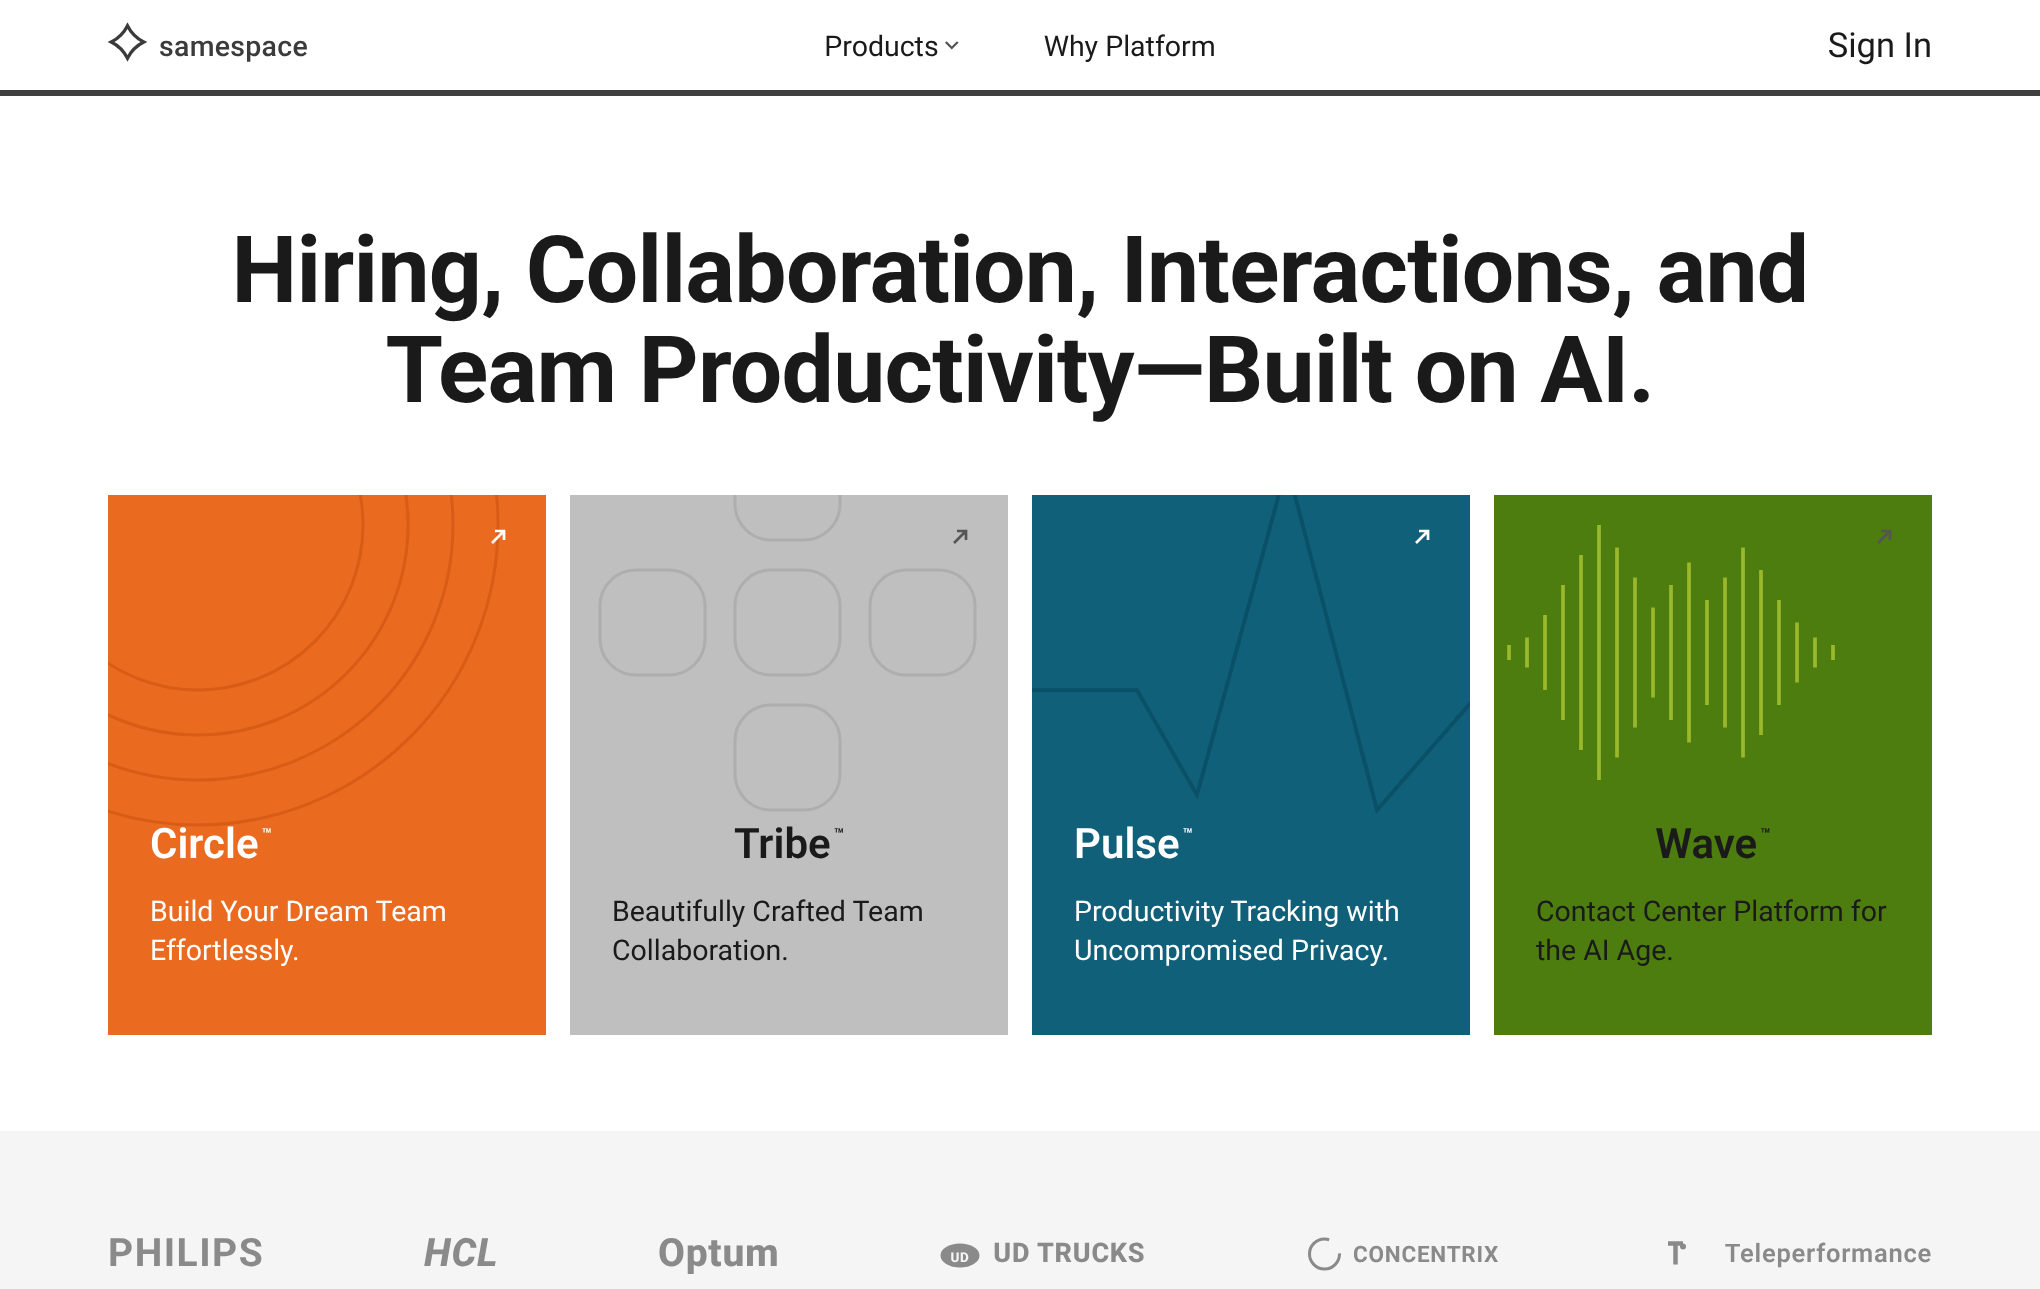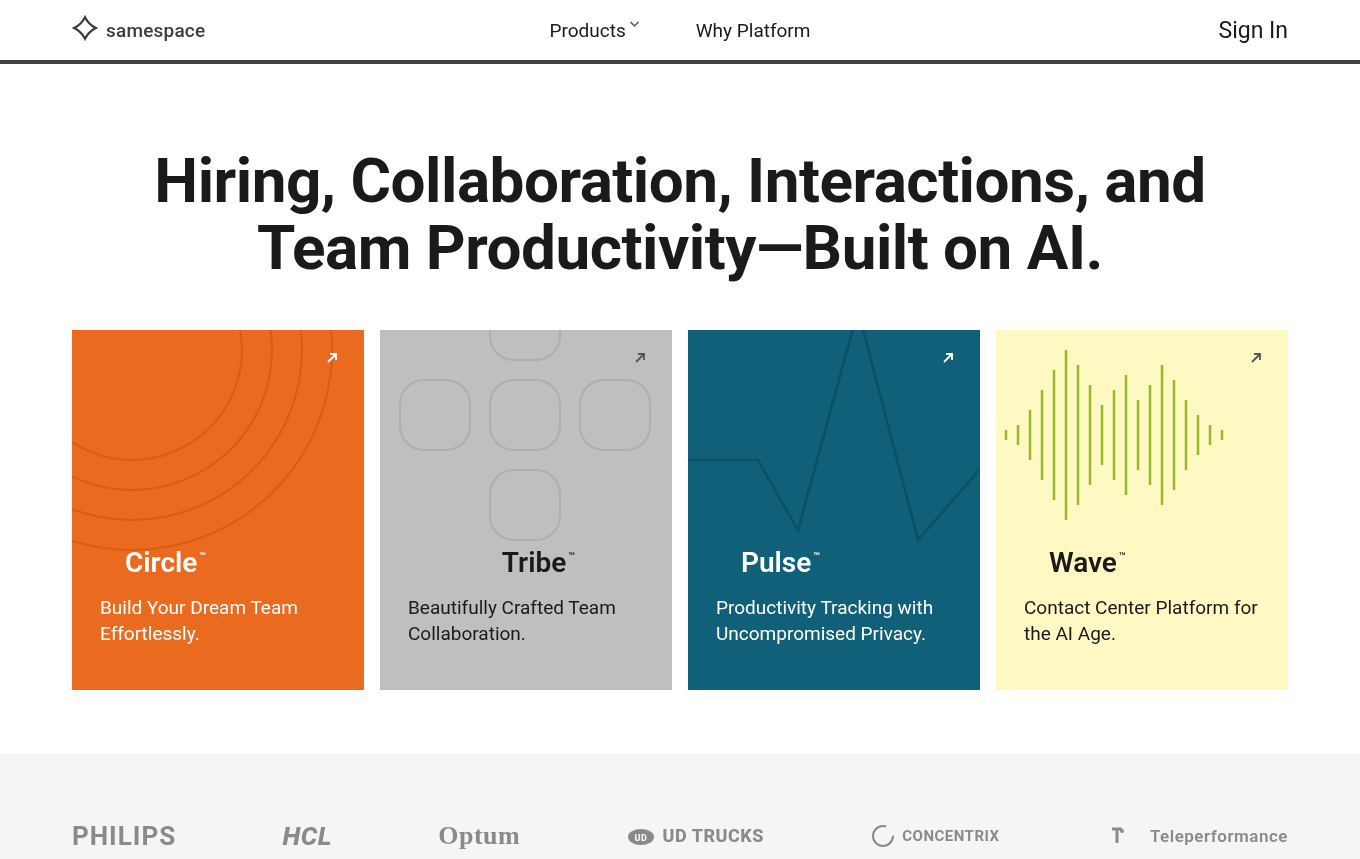--- a/index.html
+++ b/index.html
@@ -35,20 +35,21 @@
     gap: 56px;
     position: absolute;
     left: 50%;
     transform: translateX(-50%);
   }
   .nav-link {
     font-size: 19px;
     color: #1a1a1a;
     cursor: pointer;
     display: flex;
+    align-items: center;
     gap: 4px;
   }
   .chev {
     width: 10px;
     height: 10px;
     display: inline-flex;
     align-items: center;
     justify-content: center;
   }
   .signin {
@@ -90,57 +91,56 @@
     right: 24px;
     width: 16px;
     height: 16px;
   }
   .card-title {
     font-size: 28px;
     font-weight: 600;
     margin-bottom: 16px;
     display: flex;
     align-items: flex-start;
-    margin-left: 25px;
   }
   .card-tm {
     font-size: 11px;
     font-weight: 600;
     margin-top: 4px;
     margin-left: 2px;
   }
   .card-desc {
     font-size: 19px;
     line-height: 1.4;
     font-weight: 400;
     margin-bottom: 14px;
   }
   .card-circle { background: #EA6A20; color: #fff; }
   .card-tribe  { background: #bfbfbf; color: #1a1a1a; align-items: center; }
   .card-pulse  { background: #0f6078; color: #fff; }
-  .card-wave   { background: #fef9c3; color: #1a1a1a; }
+  .card-wave   { background: #4d7c0f; color: #1a1a1a; align-items: center; }
   .card-bg { position: absolute; inset: 0; pointer-events: none; }
   .logos-band {
     background: #f5f5f5;
     padding: 40px 72px 32px;
     display: flex;
     align-items: center;
     justify-content: space-between;
   }
   .brand {
     color: #8a8a8a;
     font-weight: 700;
     display: flex;
     align-items: center;
     letter-spacing: 0.5px;
     margin-top: 27px;
   }
   .brand-philips { font-size: 26px; letter-spacing: 1px; }
   .brand-hcl { font-size: 26px; font-style: italic; font-weight: 800; }
-  .brand-optum { font-size: 26px; font-weight: 800; font-family: Liberation Serif, serif; }
+  .brand-optum { font-size: 26px; font-weight: 800; }
   .brand-ud { font-size: 18px; font-weight: 800; display:flex; align-items:flex-end; gap:8px;}
   .brand-concentrix { font-size: 15px; font-weight: 700; display:flex; align-items:center; gap:6px;}
   .brand-tp { font-size: 17px; font-weight: 600; display:flex; align-items:center; gap:22px;}
 </style>
 </head>
 <body>
 
 <div class="header">
   <div class="logo">
     <span>

